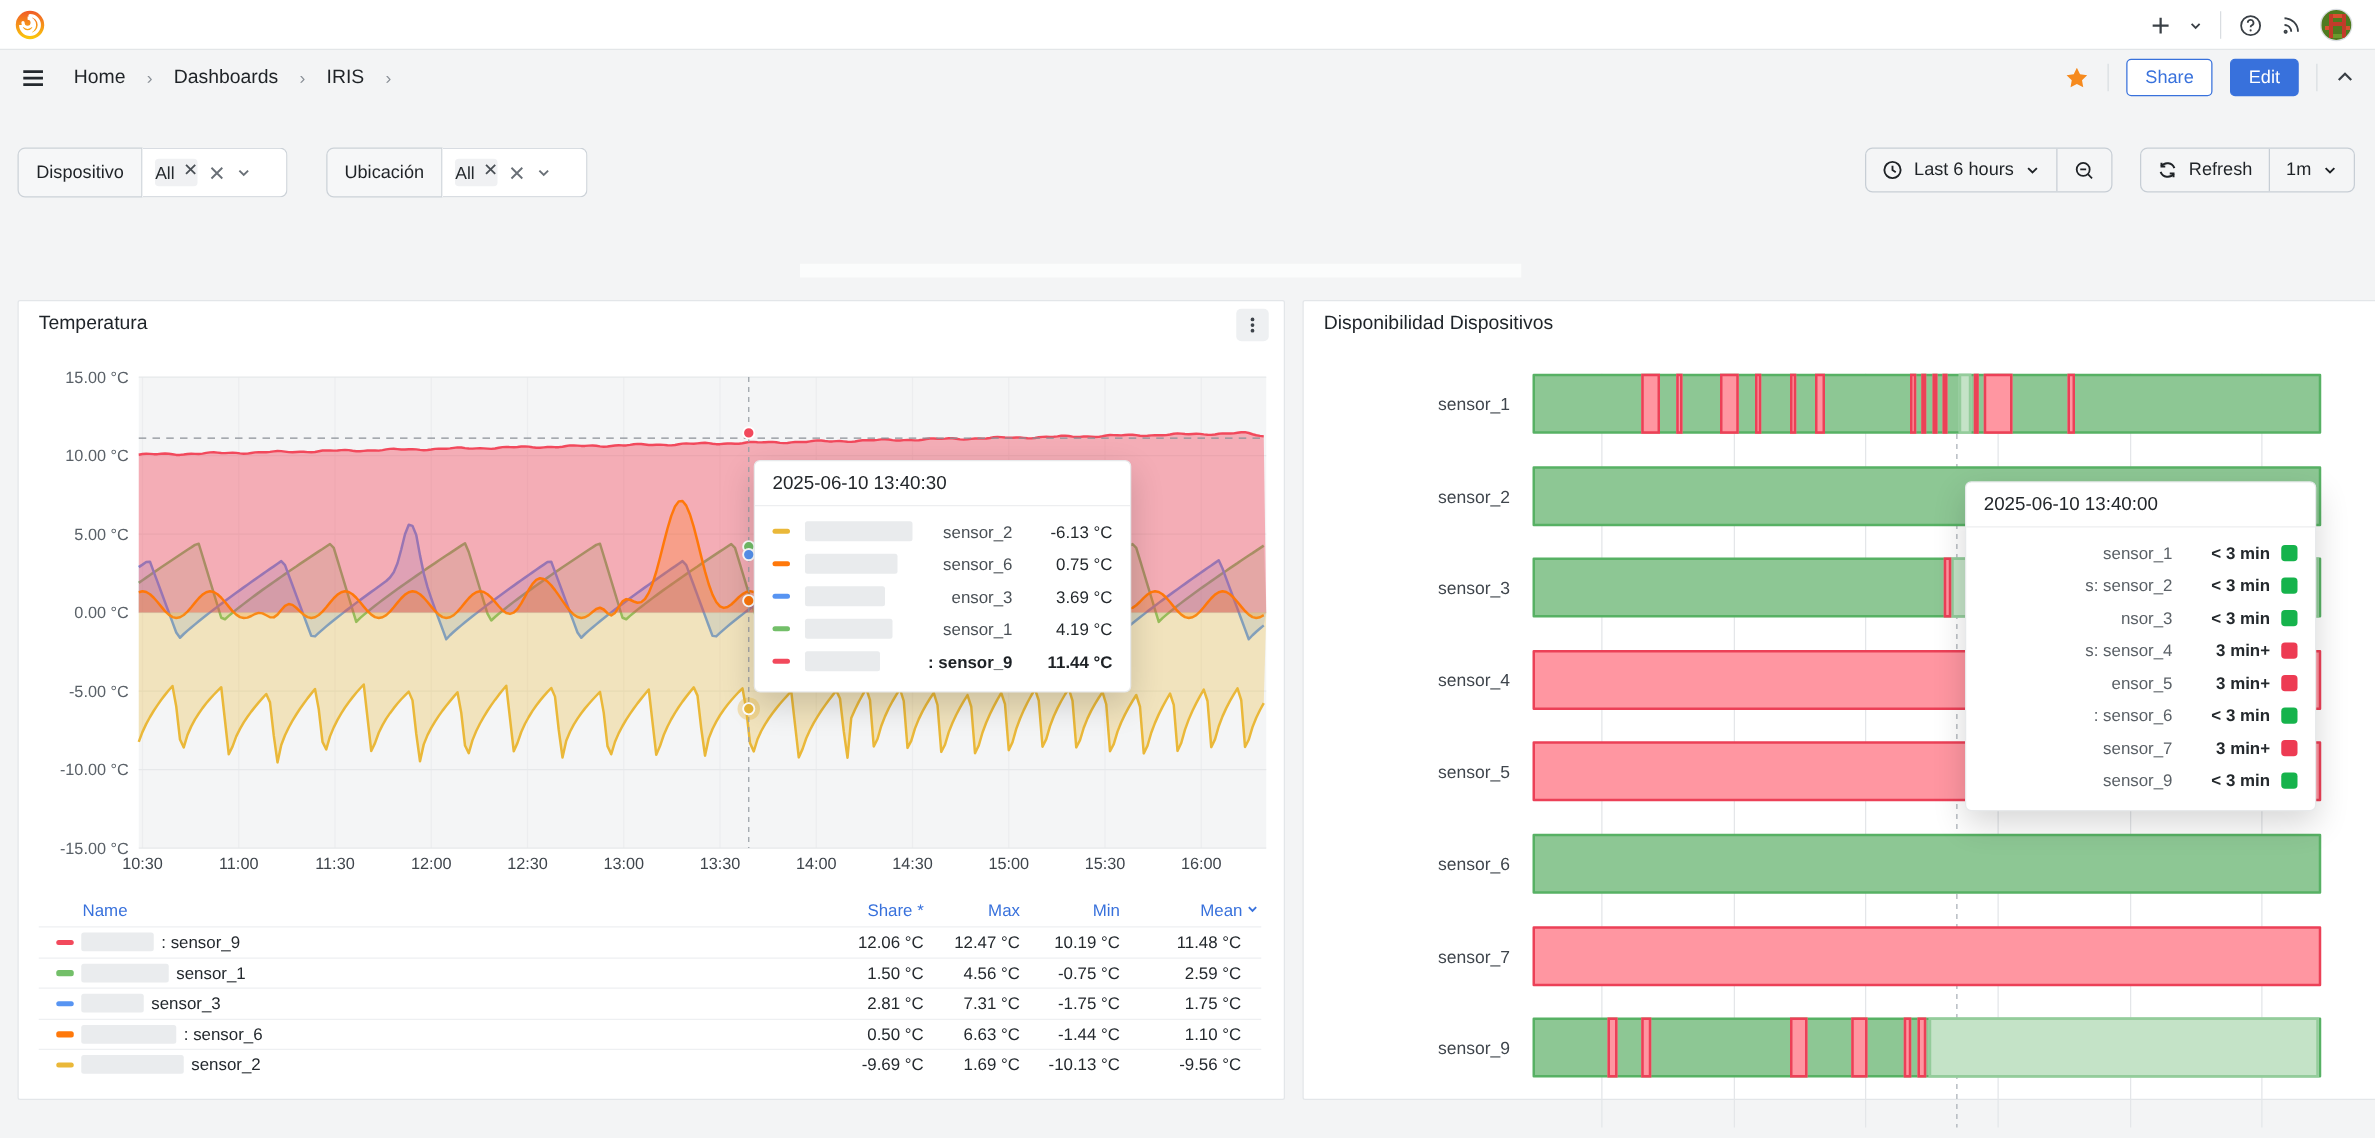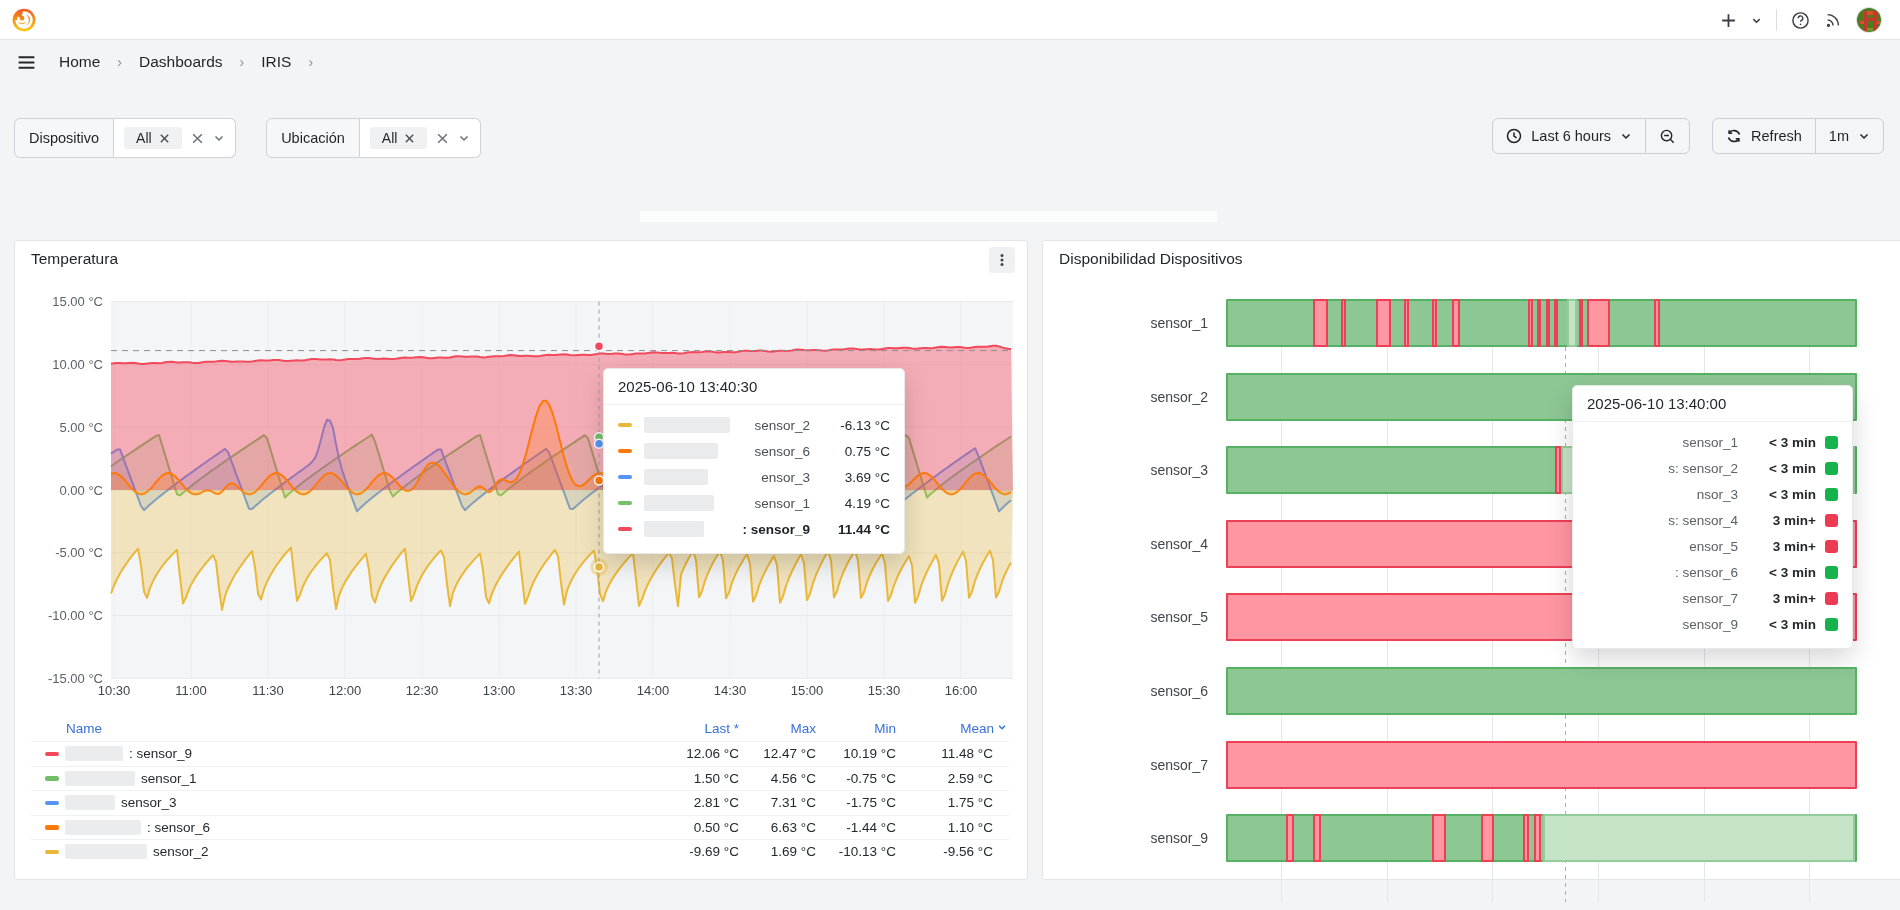--- a/index.html
+++ b/index.html
@@ -23,21 +23,21 @@
   .crumb-sep{color:#8A9097;font-size:14px}
   .ph-right{margin-left:auto;display:flex;align-items:center;gap:14px}
   .btn{height:30px;border-radius:4px;font-size:14.5px;font-weight:500;display:inline-flex;align-items:center;padding:0 14px;cursor:pointer}
   .btn-outline{border:1px solid #3871DC;color:#3871DC;background:#fff}
   .btn-fill{background:#3871DC;color:#fff;border:1px solid #3871DC}
   
   .controls{position:absolute;top:118px;left:14px;right:16px;height:40px}
   .fgroup{display:inline-flex;height:40px;margin-right:26px;vertical-align:top}
   .flabel{background:#F6F7F8;border:1px solid #CCD2D8;border-radius:6px 0 0 6px;padding:0 14px;line-height:38px;font-size:14.5px;font-weight:500;color:#1F2327}
   .fvalue{background:#fff;border:1px solid #CCD2D8;border-left:none;border-radius:0 6px 6px 0;display:flex;align-items:center;padding:0 10px;gap:9px;min-width:116px}
-  .chip{background:#F0F1F3;border-radius:3px;padding:3px 12px;font-size:14px;color:#24292D;display:inline-flex;align-items:center;gap:7px}
+  .chip{background:#F0F1F3;border-radius:3px;padding:3px 0;font-size:14px;color:#24292D;display:inline-flex;gap:7px}
   .timebar{position:absolute;right:0;top:0;display:flex;gap:22px}
   .tgroup{display:flex;height:36px;border:1px solid #C7CED5;border-radius:6px;background:#F4F5F6;overflow:hidden}
   .tbtn{display:flex;align-items:center;gap:9px;padding:0 13px;font-size:14.5px;font-weight:500;color:#1F2327;cursor:pointer}
   .tbtn + .tbtn{border-left:1px solid #C7CED5}
   
   .panel{position:absolute;top:240px;background:#fff;border:1px solid #E3E6E9;border-radius:2px}
   #panel-temp{left:14px;width:1014px;height:640px}
   #panel-disp{left:1042px;width:930px;height:640px}
   .ptitle{position:absolute;top:9px;left:16px;font-size:15.5px;font-weight:500;color:#1F2429}
   .kebab{position:absolute;top:6px;right:12px;width:26px;height:26px;background:#EEF0F2;border-radius:4px;display:flex;align-items:center;justify-content:center;cursor:pointer}
@@ -148,20 +148,36 @@
         </svg>
     </span>
     <nav class="crumbs">
       <span class="crumb">Home</span>
       <span class="crumb-sep">›</span>
       <span class="crumb">Dashboards</span>
       <span class="crumb-sep">›</span>
       <span class="crumb">IRIS</span>
       <span class="crumb-sep">›</span>
     </nav>
+    <div class="ph-right">
+      <span class="icn">
+        <svg width="21" height="21" viewBox="0 0 24 24" fill="#F68A1E">
+            <path d="M12 2.5l2.9 5.9 6.5.9-4.7 4.6 1.1 6.5L12 17.3l-5.8 3.1 1.1-6.5L2.6 9.3l6.5-.9z"></path>
+          </svg>
+      </span>
+      <span class="vdiv"></span>
+      <span class="btn btn-outline">Share</span>
+      <span class="btn btn-fill">Edit</span>
+      <span class="vdiv"></span>
+      <span class="icn">
+        <svg width="16" height="16" viewBox="0 0 16 16" fill="none" stroke="#3A4046" stroke-width="1.8">
+            <path d="M3 10 L8 5 L13 10"></path>
+          </svg>
+      </span>
+    </div>
   </div>
 
   <div class="controls">
     <div class="fgroup">
       <span class="flabel">Dispositivo</span>
       <span class="fvalue">
         <span class="chip">
           <span>All</span>
           <svg width="11" height="11" viewBox="0 0 12 12" fill="none" stroke="#4A5056" stroke-width="1.6">
               <path d="M2 2l8 8M10 2l-8 8"></path>
@@ -297,21 +313,21 @@
         <circle cx="584" cy="65.31360000000001" r="4.5" fill="#F2495C" stroke="#fff" stroke-width="1.5"></circle>
         <circle cx="584" cy="156.3736" r="4.5" fill="#73BF69" stroke="#fff" stroke-width="1.5"></circle>
         <circle cx="584" cy="162.65359999999998" r="4.5" fill="#5794F2" stroke="#fff" stroke-width="1.5"></circle>
         <circle cx="584" cy="199.58" r="4.5" fill="#FF780A" stroke="#fff" stroke-width="1.5"></circle>
         <circle cx="584" cy="285.9928" r="9" fill="#EAB839" fill-opacity="0.35"></circle>
         <circle cx="584" cy="285.9928" r="4.5" fill="#EAB839" stroke="#fff" stroke-width="1.5"></circle>
       </svg>
     <div id="temp-legend">
         <div class="lrow lhead">
           <span class="lname">Name</span>
-          <span class="c-last">Last *</span>
+          <span class="c-last">Share *</span>
           <span class="c-max">Max</span>
           <span class="c-min">Min</span>
           <span class="c-mean">Mean<svg width="10" height="10" viewBox="0 0 12 12" class="caret">
               <path d="M2.5 4.5 L6 8 L9.5 4.5" fill="none" stroke="#3871DC" stroke-width="1.8"></path>
             </svg></span>
         </div>
         <div class="lrow">
           <span class="lname">
             <span class="lpill" style="background: rgb(242, 73, 92);"></span>
             <span class="lredact" style="width: 58px;"></span>

